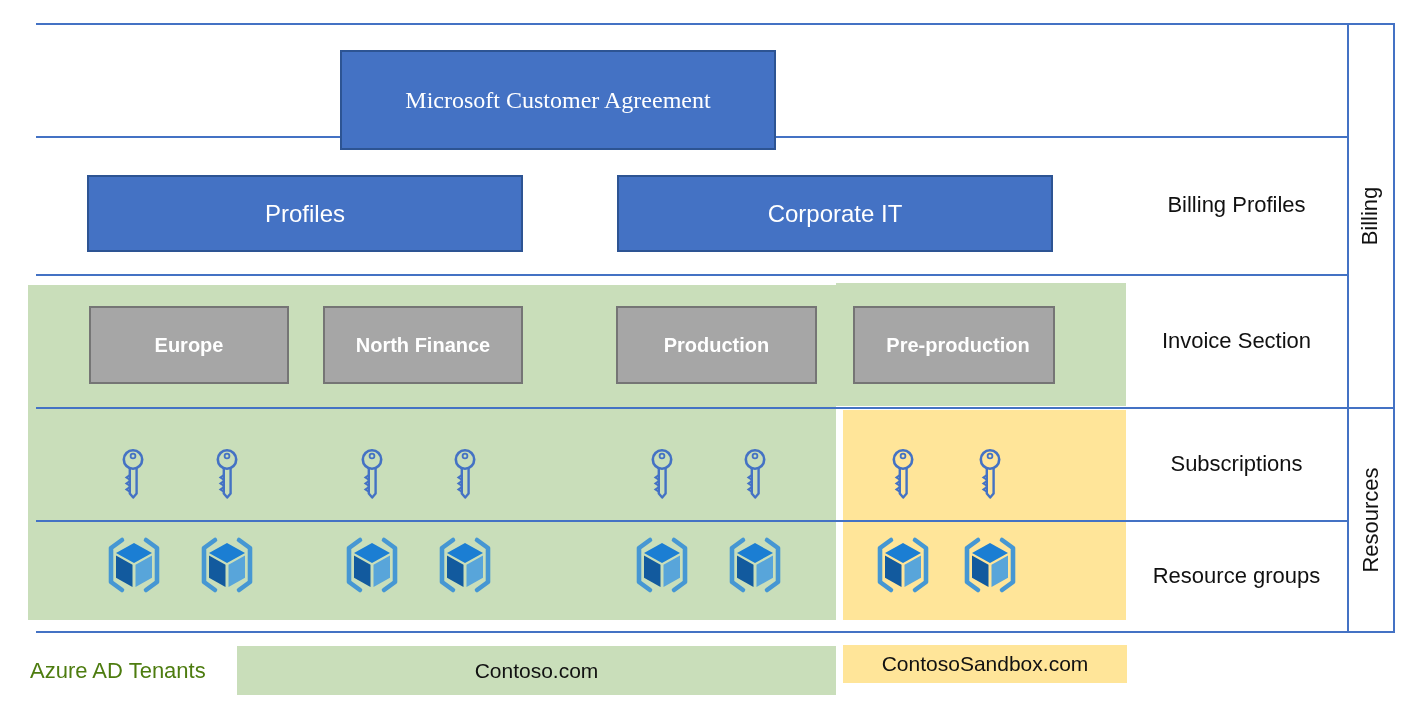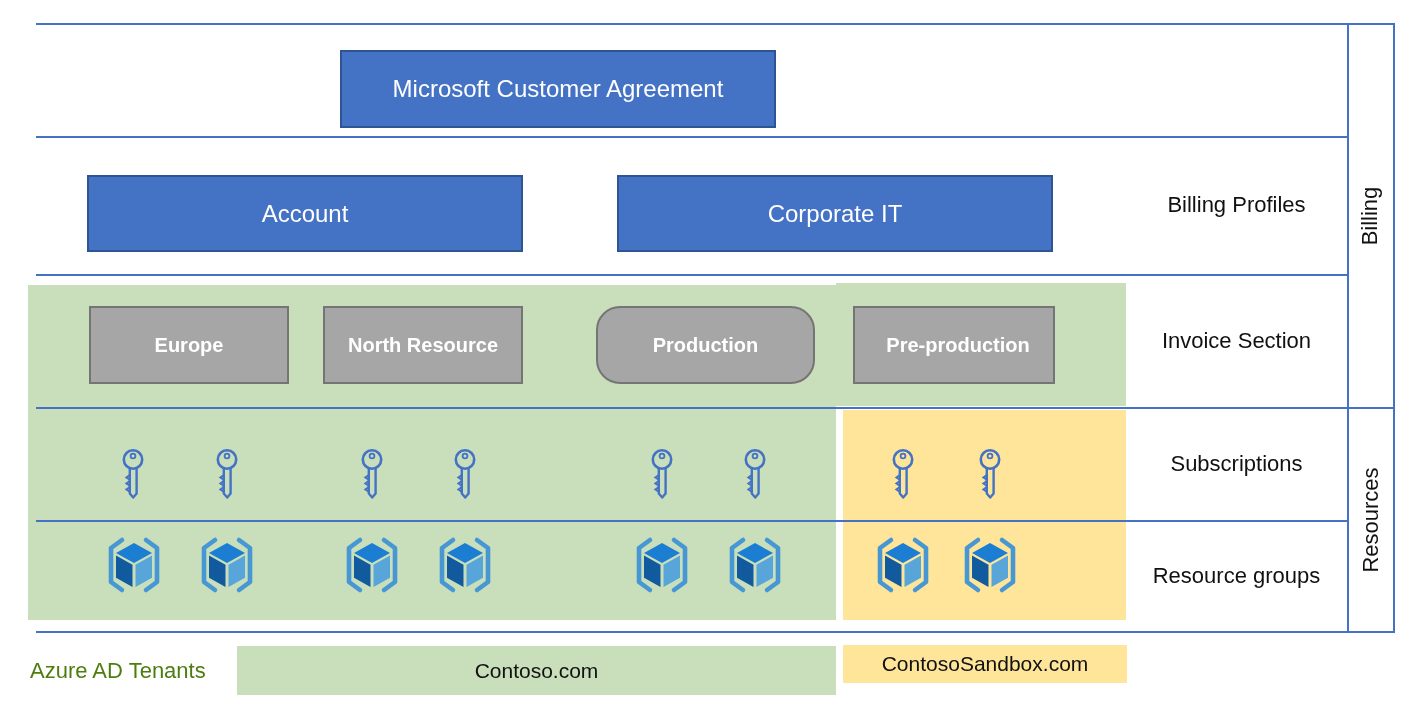--- a/index.html
+++ b/index.html
@@ -74,39 +74,39 @@
   <div class="hline" style="left:36px;top:23px;width:1359px;"></div>
   <div class="hline" style="left:36px;top:136px;width:1311px;"></div>
   <div class="hline" style="left:36px;top:274px;width:1311px;"></div>
   <div class="hline" style="left:36px;top:407px;width:1359px;"></div>
   <div class="hline" style="left:36px;top:520px;width:1311px;"></div>
   <div class="hline" style="left:36px;top:631px;width:1359px;"></div>
 
   <div class="vline" style="left:1347px;top:23px;height:610px;"></div>
   <div class="vline" style="left:1393px;top:23px;height:610px;"></div>
 
-  <div class="bluebox" style="left:340px;top:50px;width:436px;height:78px;">
+  <div class="bluebox" style="left:340px;top:50px;width:436px;height:100px;font-family:Liberation Serif, serif;">
     <span>Microsoft Customer Agreement</span>
   </div>
 
   <div class="bluebox" style="left:87px;top:175px;width:436px;height:77px;">
-    <span>Account</span>
+    <span>Profiles</span>
   </div>
   <div class="bluebox" style="left:617px;top:175px;width:436px;height:77px;">
     <span>Corporate IT</span>
   </div>
   <div class="rowlabel" style="top:136px;height:138px;">Billing Profiles</div>
 
   <div class="graybox" style="left:89px;top:306px;width:200px;height:78px;">
     <span>Europe</span>
   </div>
   <div class="graybox" style="left:323px;top:306px;width:200px;height:78px;">
-    <span>North Resource</span>
+    <span>North Finance</span>
   </div>
-  <div class="graybox" style="left:596px;top:306px;width:219px;height:78px;border-radius:24px;">
+  <div class="graybox" style="left:616px;top:306px;width:201px;height:78px;">
     <span>Production</span>
   </div>
   <div class="graybox" style="left:853px;top:306px;width:202px;height:78px;padding-left:8px;">
     <span>Pre-production</span>
   </div>
   <div class="rowlabel" style="top:274px;height:133px;">Invoice Section</div>
 
   <svg class="icon" style="left:119px;top:448px;" width="28" height="52" viewBox="0 0 28 52">
       <use href="#key-shape"></use>
     </svg>

